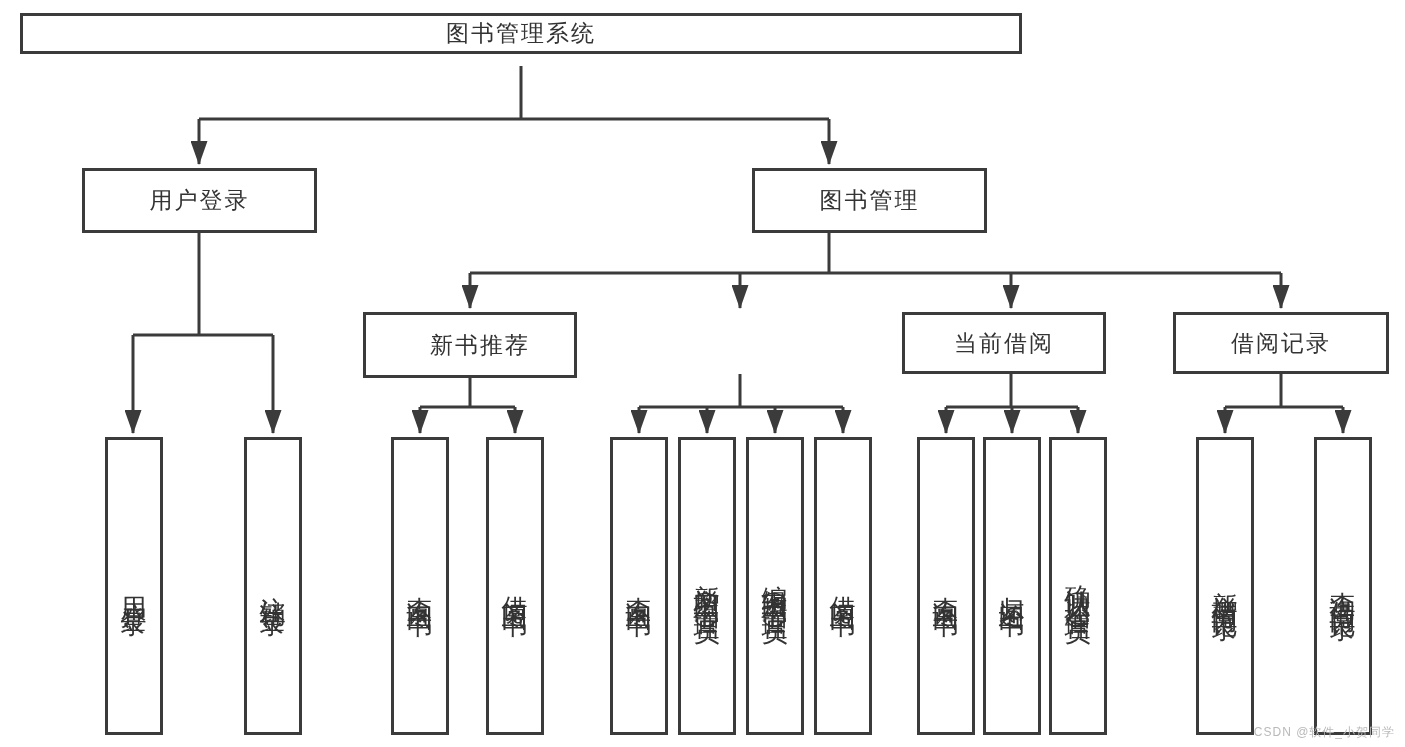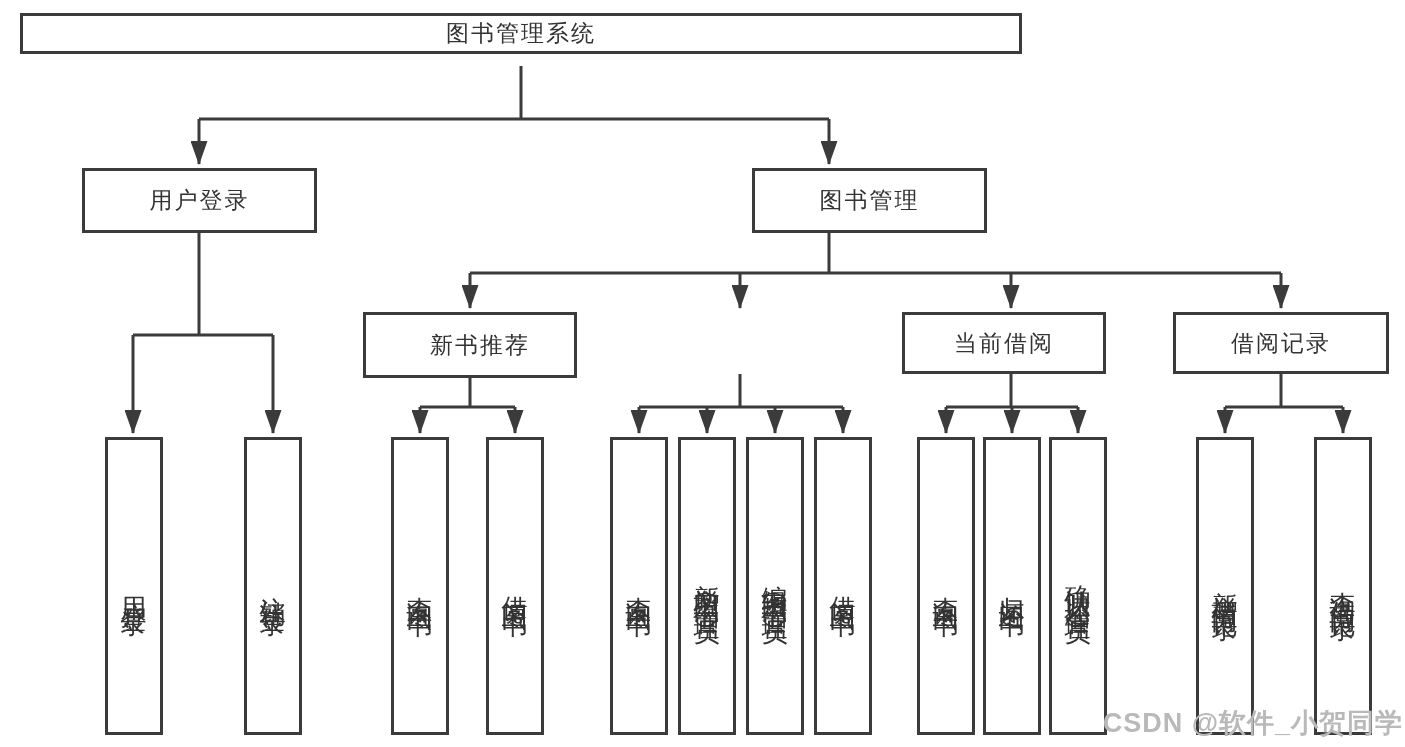--- a/index.html
+++ b/index.html
@@ -35,23 +35,23 @@
     width:58px;height:298px;top:437px;
     border:3px solid var(--line);background:var(--bg);
     display:flex;align-items:center;justify-content:center;
   }
   .vbox .vtext{
     writing-mode:vertical-rl;text-orientation:mixed;
     line-height:1;font-size:26px;letter-spacing:5px;
     color:var(--text);
   }
   .watermark{
-    position:absolute;right:2px;bottom:6px;
-    font-size:27px;color:var(--watermark);
-    white-space:nowrap;letter-spacing:1px;font-weight:bold;
+    position:absolute;right:10px;bottom:6px;
+    font-size:12px;color:var(--watermark);
+    white-space:nowrap;letter-spacing:1px;
   }
 </style>
 </head>
 <body>
 
 <div class="canvas">
 
   <svg class="connectors" viewBox="0 0 1405 747" xmlns="http://www.w3.org/2000/svg">
     <defs>
       <marker id="arrowhead" viewBox="0 0 24 17" refX="23" refY="8.5" markerWidth="24" markerHeight="17" orient="auto" markerUnits="userSpaceOnUse">

